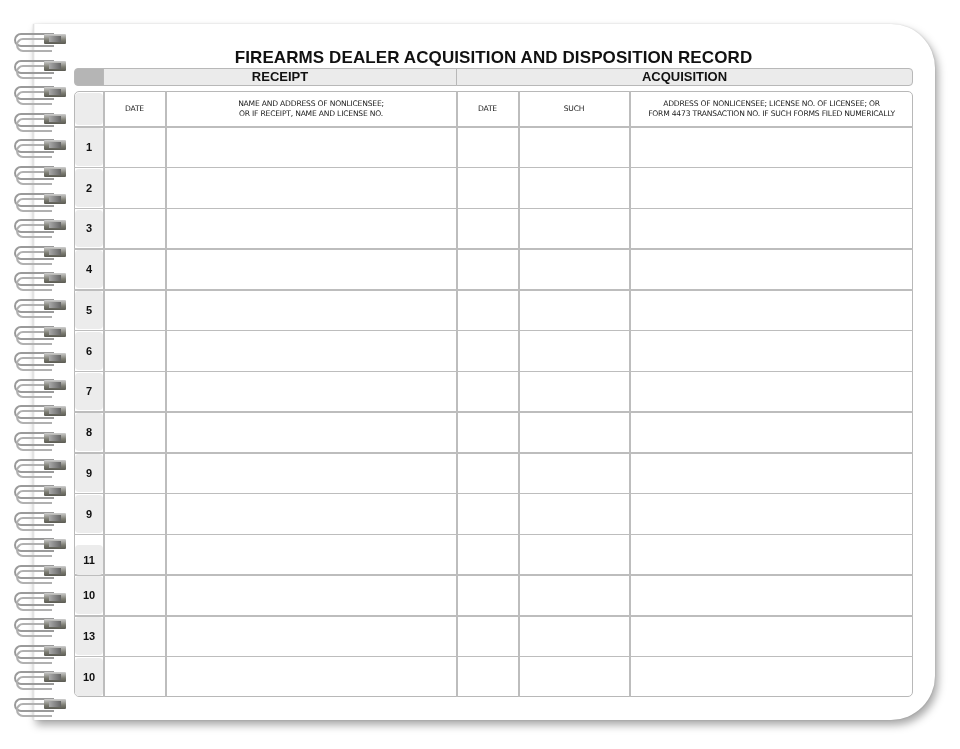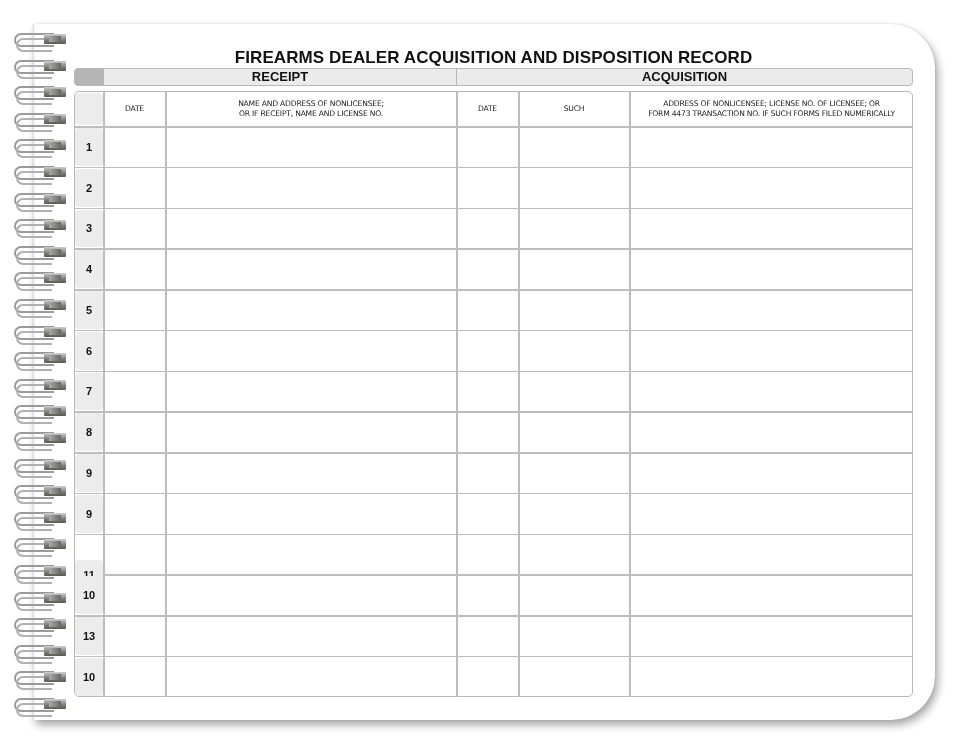--- a/index.html
+++ b/index.html
@@ -296,21 +296,21 @@
     </div>
     <div>
       <div class="numcell" style="top: 494.75px; height: 37.75px;">9</div>
       <div class="cell" style="left: 104px; width: 61px; top: 494.75px; height: 37.75px;"></div>
       <div class="cell" style="left: 166px; width: 290px; top: 494.75px; height: 37.75px;"></div>
       <div class="cell" style="left: 457px; width: 61px; top: 494.75px; height: 37.75px;"></div>
       <div class="cell" style="left: 519px; width: 110px; top: 494.75px; height: 37.75px;"></div>
       <div class="cell" style="left: 630px; width: 282px; top: 494.75px; height: 37.75px;"></div>
     </div>
     <div>
-      <div class="numcell" style="top: 560px; height: 30px;">11</div>
+      <div class="numcell" style="top: 545px; height: 30px;">11</div>
       <div class="cell" style="left: 104px; width: 61px; top: 535.5px; height: 37.75px;"></div>
       <div class="cell" style="left: 166px; width: 290px; top: 535.5px; height: 37.75px;"></div>
       <div class="cell" style="left: 457px; width: 61px; top: 535.5px; height: 37.75px;"></div>
       <div class="cell" style="left: 519px; width: 110px; top: 535.5px; height: 37.75px;"></div>
       <div class="cell" style="left: 630px; width: 282px; top: 535.5px; height: 37.75px;"></div>
     </div>
     <div>
       <div class="numcell" style="top: 576.25px; height: 37.75px;">10</div>
       <div class="cell" style="left: 104px; width: 61px; top: 576.25px; height: 37.75px;"></div>
       <div class="cell" style="left: 166px; width: 290px; top: 576.25px; height: 37.75px;"></div>

